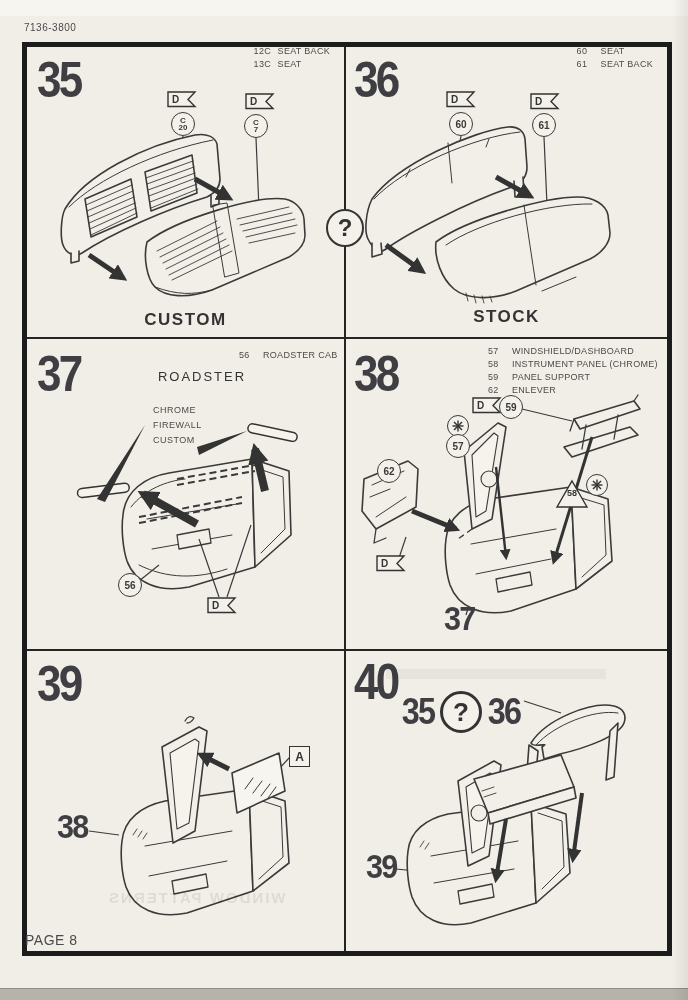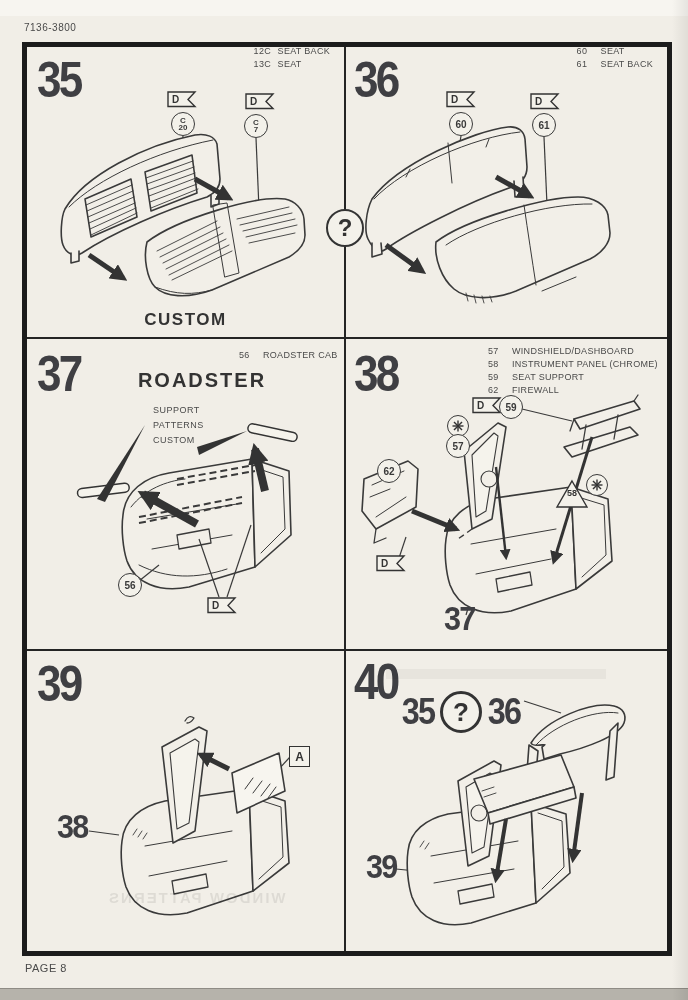--- a/index.html
+++ b/index.html
@@ -7,21 +7,21 @@
     width:688px;height:1000px;position:relative;overflow:hidden;
     background:#f1eee7;
     font-family:"Liberation Sans", sans-serif;
     color:#3a3a3a;
   }
   .scan-top{position:absolute;left:0;top:0;width:688px;height:16px;background:#f7f5f0;}
   .scan-right{position:absolute;right:0;top:0;width:16px;height:1000px;
     background:linear-gradient(to right, rgba(0,0,0,0), rgba(0,0,0,0.07));}
   .scan-bottom{position:absolute;left:0;top:988px;width:688px;height:12px;background:#b6b3ab;border-top:1px solid #8f8c85;}
   .partnum{position:absolute;left:24px;top:22px;font-size:10px;color:#4a4a4a;letter-spacing:0.5px;}
-  .pagelabel{position:absolute;left:25px;top:962px;font-size:11px;color:#4a4a4a;letter-spacing:0.5px;}
+  .pagelabel{position:absolute;left:25px;top:932px;font-size:14px;color:#4a4a4a;letter-spacing:0.5px;}
   .frame{position:absolute;left:22px;top:42px;width:640px;height:904px;border:5px solid #1c1c1c;}
   .vdiv{position:absolute;left:344px;top:47px;width:2px;height:904px;background:#242424;}
   .hdiv{position:absolute;left:27px;width:640px;height:2px;background:#242424;}
   .panel{position:absolute;}
   .bignum{position:absolute;font-weight:bold;font-size:50px;line-height:1;color:#3f3f43;
     letter-spacing:-3px;transform:scaleX(0.88);transform-origin:left top;}
   .parts{position:absolute;font-size:9px;line-height:13px;color:#4a4a4a;letter-spacing:0.3px;}
   .prow{display:flex;}
   .pnum{width:24px;}
   .pname{white-space:nowrap;}
@@ -34,21 +34,21 @@
   .co.one{width:24px;height:24px;font-size:10px;}
   .co.two{width:24px;height:24px;flex-direction:column;font-size:8px;line-height:7.5px;}
   .co.ast{width:22px;height:22px;}
   .caption{position:absolute;left:0;width:100%;text-align:center;font-weight:bold;
     font-size:17px;letter-spacing:1.5px;color:#333;}
   .qcircle{position:absolute;box-sizing:border-box;border:2.5px solid #333;border-radius:50%;
     background:#f3f1ea;display:flex;align-items:center;justify-content:center;
     font-weight:bold;color:#333;z-index:5;}
   .reflabel{position:absolute;font-weight:bold;font-size:34px;line-height:1;color:#3f3f43;
     letter-spacing:-2px;transform:scaleX(0.9);transform-origin:left top;}
-  .title37{position:absolute;font-weight:bold;font-size:20px;letter-spacing:2px;color:#333;}
+  .title37{position:absolute;font-weight:normal;font-size:13px;letter-spacing:2px;color:#333;}
   .remove{position:absolute;font-size:9px;line-height:15px;color:#4a4a4a;letter-spacing:0.5px;}
   .abox{position:absolute;box-sizing:border-box;width:21px;height:21px;border:1.5px solid #333;
     background:#f4f2eb;display:flex;align-items:center;justify-content:center;
     font-weight:bold;font-size:12px;color:#333;}
   .tri{position:absolute;}
   .tri .tl{position:absolute;left:0;top:9px;width:100%;text-align:center;font-size:9px;font-weight:bold;color:#333;}
   .seq{position:absolute;display:flex;align-items:center;gap:4px;}
   .seqn{font-weight:bold;font-size:36px;color:#3f3f43;letter-spacing:-2px;transform:scaleX(0.9);}
   .ghost{position:absolute;transform:scaleX(-1);opacity:0.08;font-weight:bold;color:#000;pointer-events:none;}
   .illus{position:absolute;left:0;top:0;}
@@ -219,20 +219,21 @@
   <div class="flag" style="left:184px;top:46px;">
     <svg width="30" height="17">
         <polygon points="1,1 28,1 21,8.5 28,15.5 1,15.5" fill="#f3f1ea" stroke="#333" stroke-width="1.4"></polygon>
       </svg>
     <span class="fl">D</span>
   </div>
   <div class="co one" style="left:186px;top:66px;">
     <span>61</span>
   </div>
 
+  <div class="caption" style="top:260px;">STOCK</div>
 </div>
 
 <div class="qcircle" style="left:326px;top:209px;width:38px;height:38px;font-size:24px;">
   <span>?</span>
 </div>
 
 <div class="panel" style="left:27px;top:339px;width:317px;height:310px;">
   <svg class="illus" width="317" height="310" viewBox="0 0 317 310">
     <defs>
       <marker id="ah37" viewBox="0 0 10 10" refX="7" refY="5" markerWidth="2.6" markerHeight="2.6" orient="auto-start-reverse">
@@ -278,22 +279,22 @@
   <div class="parts" style="left:212px;top:10px;">
     <div class="prow">
       <span class="pnum">56</span>
       <span class="pname">ROADSTER CAB</span>
     </div>
   </div>
 
   <div class="title37" style="left:100px;top:30px;width:150px;text-align:center;">ROADSTER</div>
 
   <div class="remove" style="left:126px;top:64px;">
-    <div>SUPPORT</div>
-    <div>PATTERNS</div>
+    <div>CHROME</div>
+    <div>FIREWALL</div>
     <div>CUSTOM</div>
   </div>
 
   <div class="co one" style="left:91px;top:234px;">
     <span>56</span>
   </div>
 
   <div class="flag" style="left:180px;top:258px;">
     <svg width="30" height="17">
         <polygon points="1,1 28,1 21,8.5 28,15.5 1,15.5" fill="#f3f1ea" stroke="#333" stroke-width="1.4"></polygon>
@@ -353,25 +354,25 @@
     <div class="prow">
       <span class="pnum">57</span>
       <span class="pname">WINDSHIELD/DASHBOARD</span>
     </div>
     <div class="prow">
       <span class="pnum">58</span>
       <span class="pname">INSTRUMENT PANEL (CHROME)</span>
     </div>
     <div class="prow">
       <span class="pnum">59</span>
-      <span class="pname">SEAT SUPPORT</span>
+      <span class="pname">PANEL SUPPORT</span>
     </div>
     <div class="prow">
       <span class="pnum">62</span>
-      <span class="pname">FIREWALL</span>
+      <span class="pname">ENLEVER</span>
     </div>
   </div>
 
   <div class="flag" style="left:126px;top:58px;">
     <svg width="30" height="17">
         <polygon points="1,1 28,1 21,8.5 28,15.5 1,15.5" fill="#f3f1ea" stroke="#333" stroke-width="1.4"></polygon>
       </svg>
     <span class="fl">D</span>
   </div>
   <div class="co one" style="left:153px;top:56px;">

